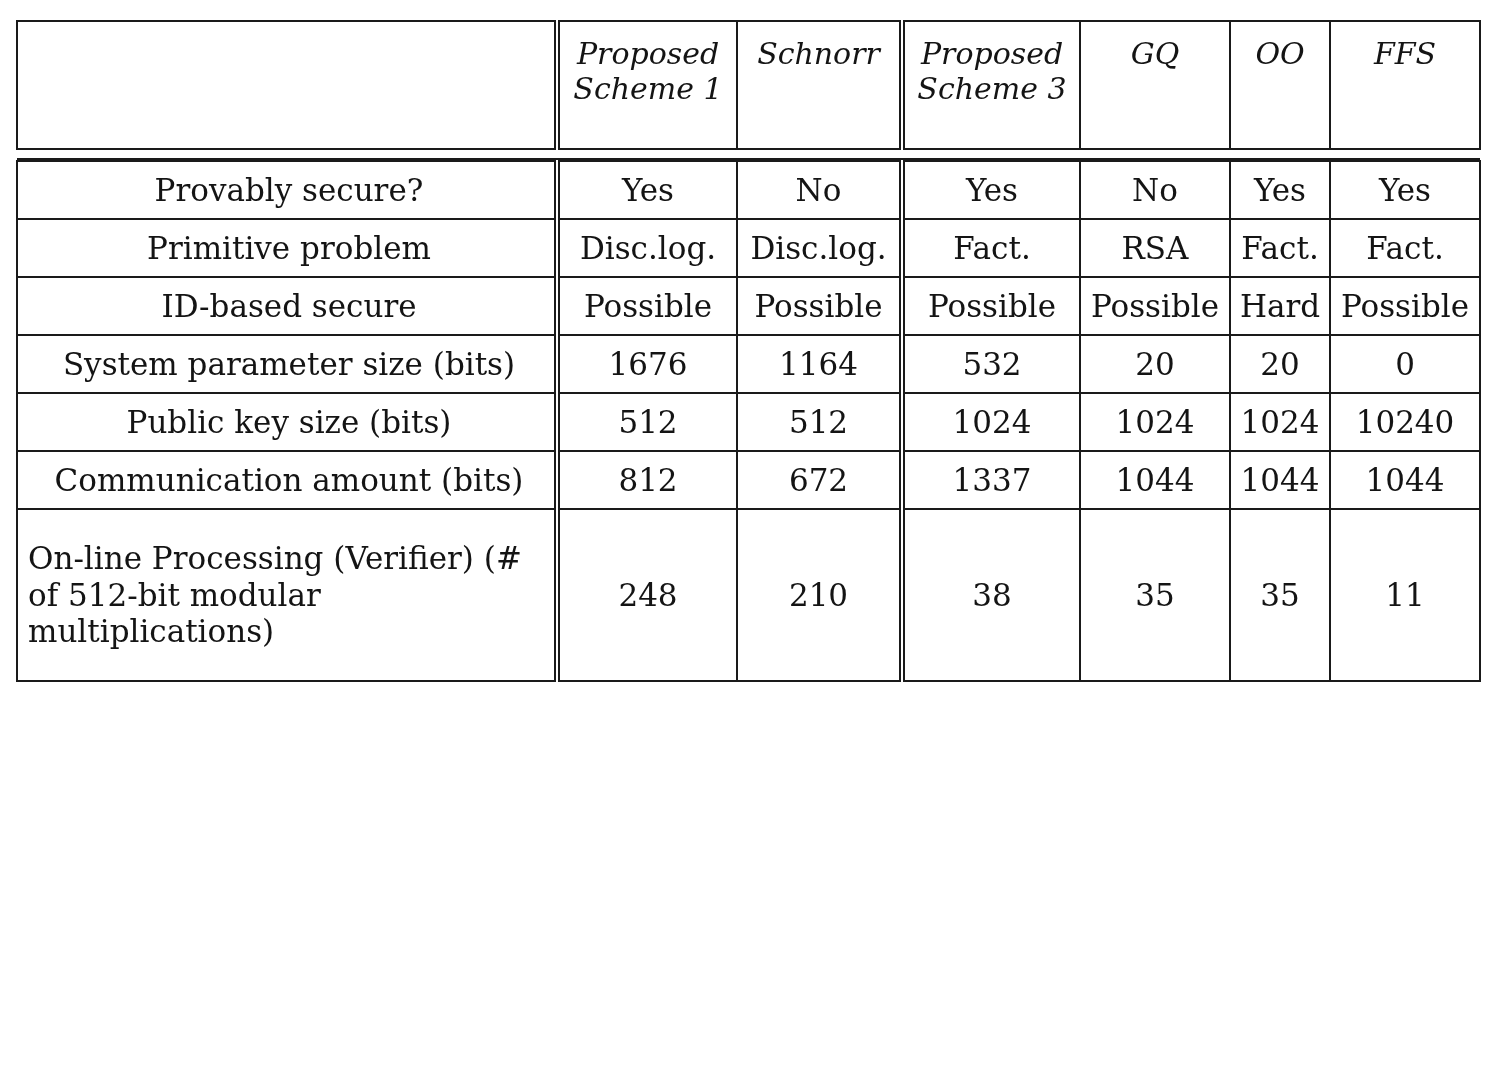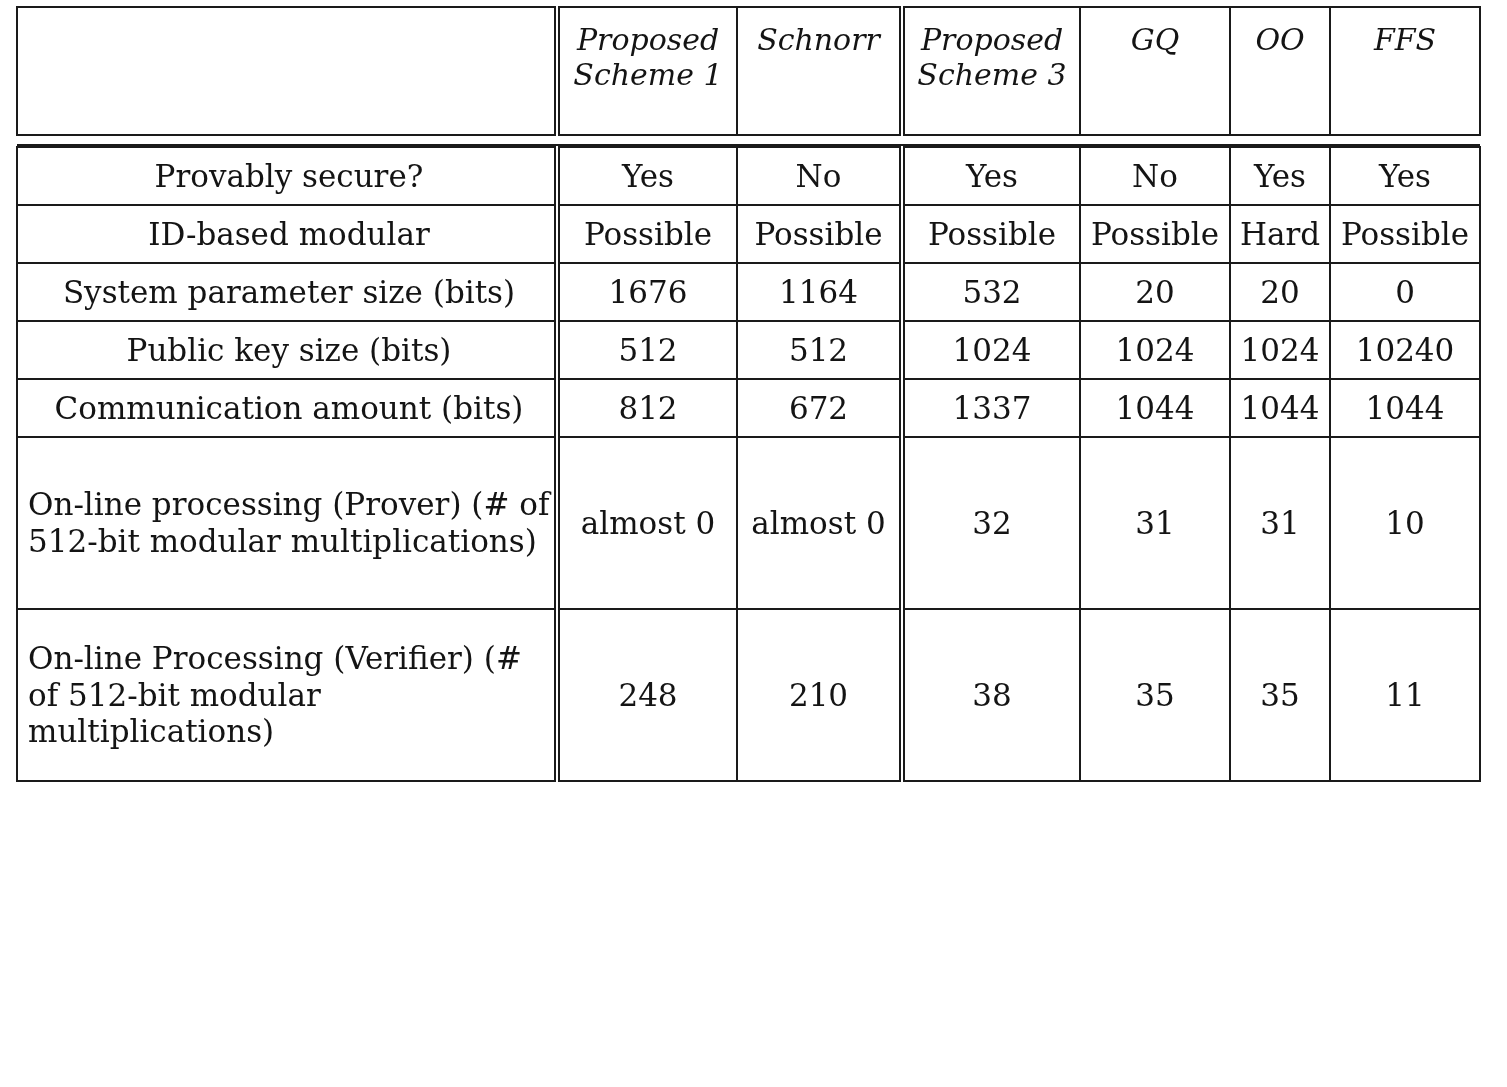--- a/index.html
+++ b/index.html
@@ -1,18 +1,18 @@
 <!DOCTYPE html>
 <html><head>
 <meta charset="utf-8">
 <style>
   html, body { margin:0; padding:0; background:#ffffff; }
   body { width:1507px; height:1087px; overflow:hidden; position:relative;
          font-family:"DejaVu Serif", "Liberation Serif", serif; color:#141414; }
-  .wrap { position:absolute; left:8px; top:6px; width:1425px;padding-left:8px; }
+  .wrap { position:absolute; left:8px; top:20px; width:1425px;padding-left:8px; }
   table { border-collapse:collapse; width:100%; table-layout:fixed; }
   td, th { border:2px solid #1a1a1a; font-weight:normal; text-align:center; vertical-align:middle;
            font-size:31px; line-height:1.18; padding:0 4px; white-space:nowrap; }
   .hdr th { font-style:italic; vertical-align:top; height:112px; padding-top:14px; font-size:30px; }
   .hdr th.blank { border-left:2px solid #1a1a1a; }
   td.label { text-align:left; padding-left:10px; white-space:normal; }
   .dbl-r { border-right:6px double #1a1a1a; }
   .gap td { height:8px; border-left:none; border-right:none; padding:0; }
   tr.r td { height:56px;text-align:center; }
   tr.tall td { height:170px; }
@@ -60,21 +60,30 @@
         <tr class="r">
           <td class="label dbl-r">Provably secure?</td>
           <td>Yes</td>
           <td class="dbl-r">No</td>
           <td>Yes</td>
           <td>No</td>
           <td>Yes</td>
           <td>Yes</td>
         </tr>
         <tr class="r">
-          <td class="label dbl-r">ID-based modular</td>
+          <td class="label dbl-r">Primitive problem</td>
+          <td>Disc.log.</td>
+          <td class="dbl-r">Disc.log.</td>
+          <td>Fact.</td>
+          <td>RSA</td>
+          <td>Fact.</td>
+          <td>Fact.</td>
+        </tr>
+        <tr class="r">
+          <td class="label dbl-r">ID-based secure</td>
           <td>Possible</td>
           <td class="dbl-r">Possible</td>
           <td>Possible</td>
           <td>Possible</td>
           <td>Hard</td>
           <td>Possible</td>
         </tr>
         <tr class="r">
           <td class="label dbl-r">System parameter size (bits)</td>
           <td>1676</td>
@@ -96,29 +105,20 @@
         <tr class="r">
           <td class="label dbl-r">Communication amount (bits)</td>
           <td>812</td>
           <td class="dbl-r">672</td>
           <td>1337</td>
           <td>1044</td>
           <td>1044</td>
           <td>1044</td>
         </tr>
         <tr class="tall">
-          <td class="label dbl-r">On-line processing (Prover) (# of 512-bit modular multiplications)</td>
-          <td>almost 0</td>
-          <td class="dbl-r">almost 0</td>
-          <td>32</td>
-          <td>31</td>
-          <td>31</td>
-          <td>10</td>
-        </tr>
-        <tr class="tall">
           <td class="label dbl-r">On-line Processing (Verifier) (# of 512-bit modular multiplications)</td>
           <td>248</td>
           <td class="dbl-r">210</td>
           <td>38</td>
           <td>35</td>
           <td>35</td>
           <td>11</td>
         </tr>
       </tbody>
 </table>

